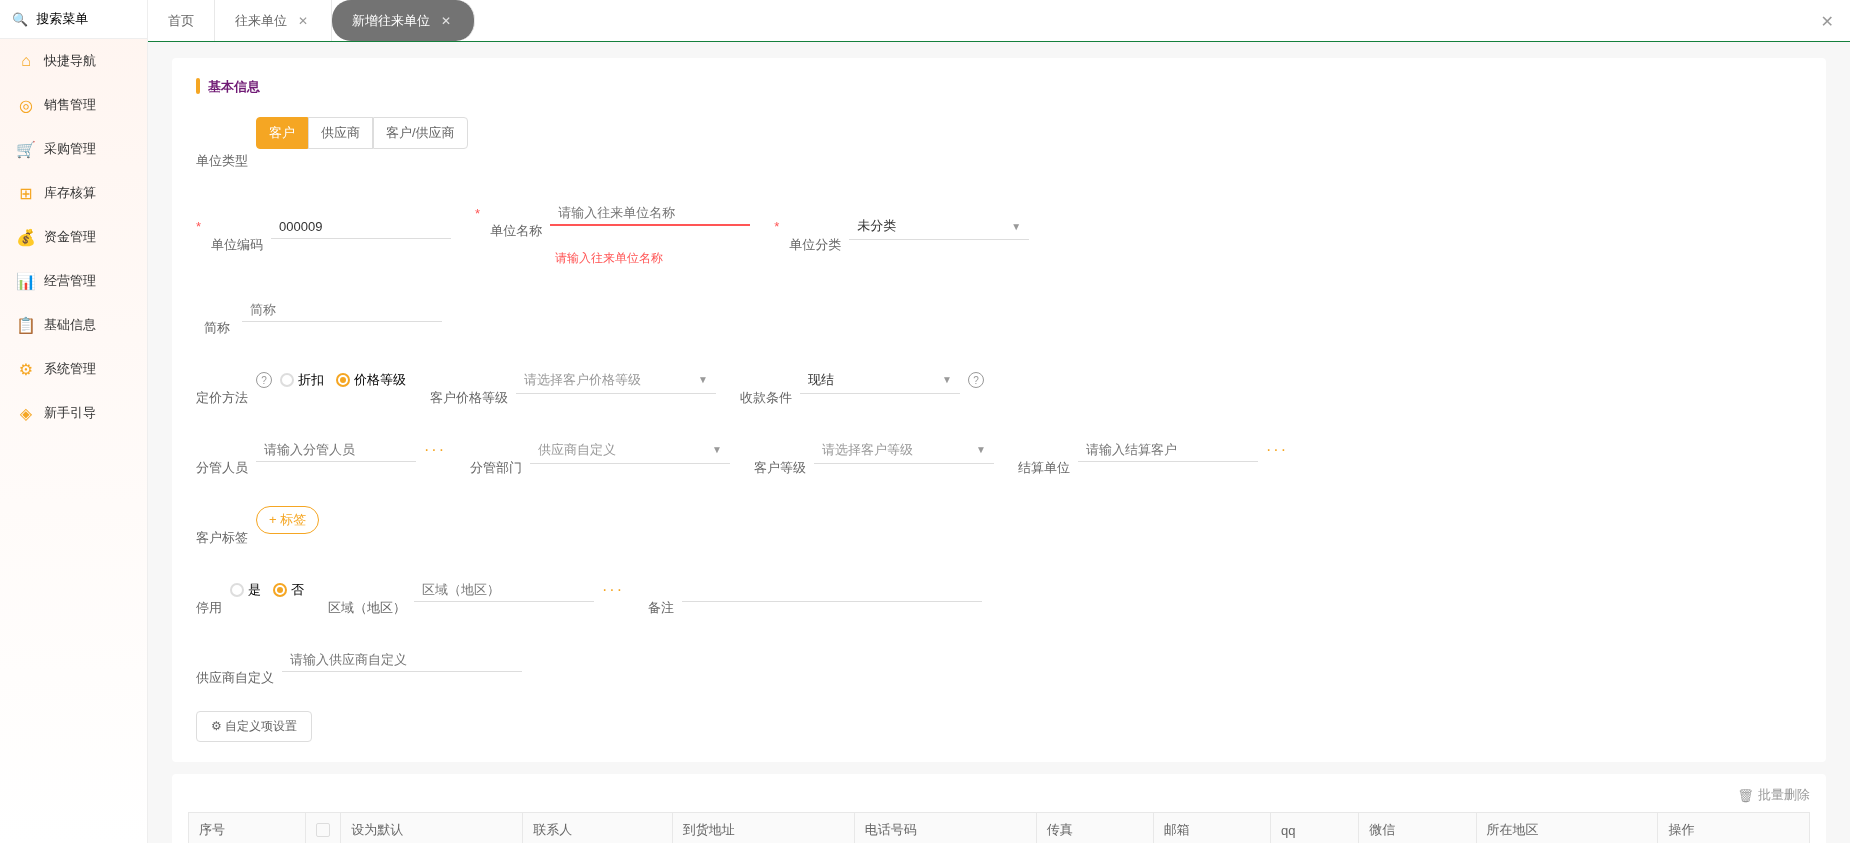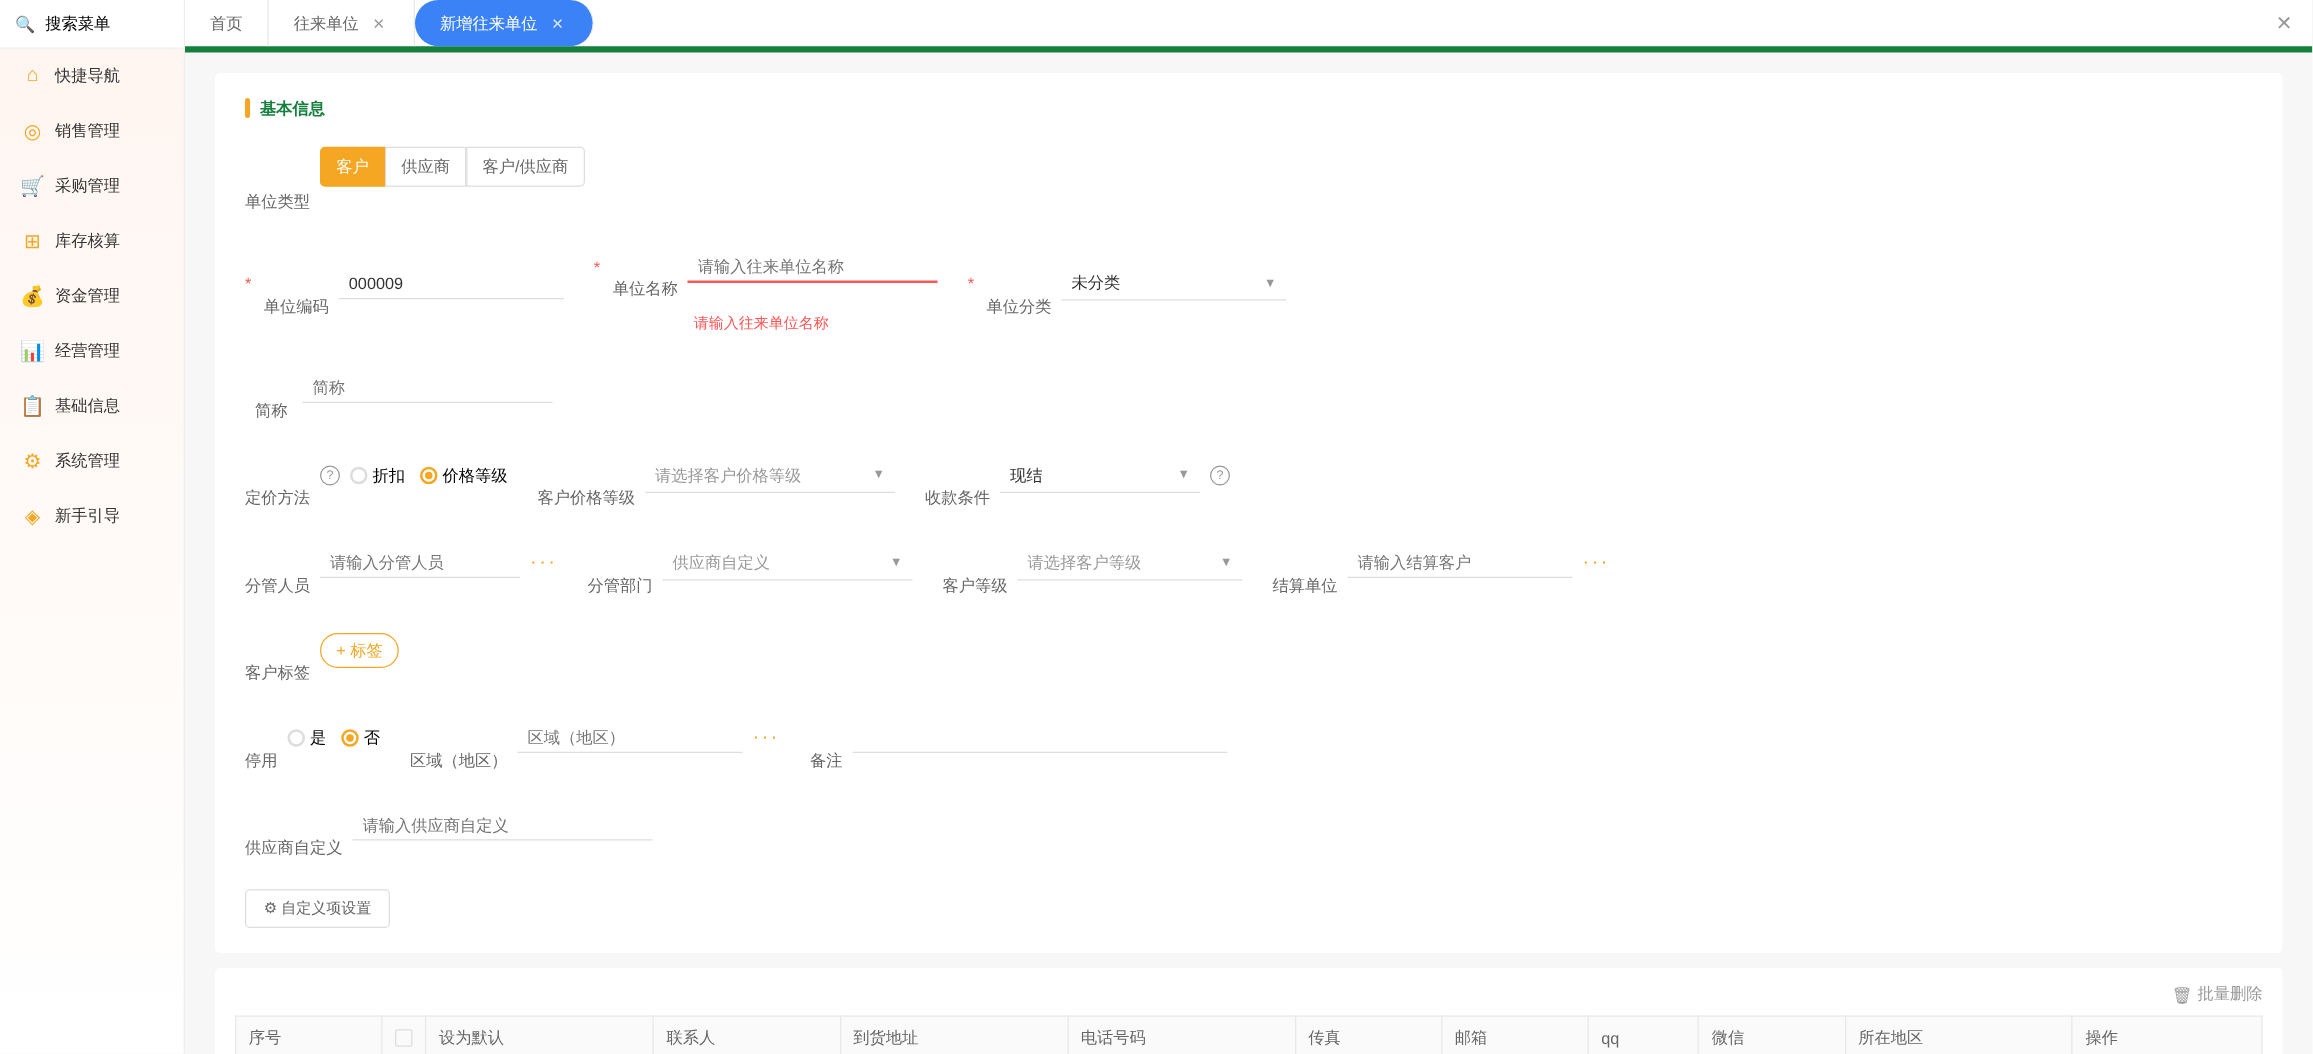--- a/index.html
+++ b/index.html
@@ -37,41 +37,41 @@
     .main {
       flex: 1;
       display: flex;
       flex-direction: column;
       overflow: hidden;
     }
 
     
     .tab-bar {
       background: #fff;
-      border-bottom: 5px solid #15803d;
+      border-bottom: 1px solid #15803d;
       display: flex;
       align-items: stretch;
       height: 42px;
       flex-shrink: 0;
       position: relative;
       text-align: right;
     }
     .tab {
       display: flex;
       align-items: center;
       padding: 0 20px;
       gap: 8px;
       cursor: pointer;
       color: #666;
       font-size: 14px;
       border-right: 1px solid #e8e8e8;
       white-space: nowrap;
     }
     .tab.active {
-      background: #3b82f6;
+      background: #737373;
       color: #fff;
       border-radius: 19px;
     }
     .tab-close {
       font-size: 12px;
       color: rgba(255,255,255,0.8);
       cursor: pointer;
       width: 16px;
       height: 16px;
       display: flex;
@@ -104,21 +104,21 @@
       border-radius: 4px;
       padding: 20px 24px;
       margin-bottom: 12px;
     }
     .section-title {
       display: flex;
       align-items: flex-start;
       gap: 8px;
       font-size: 14px;
       font-weight: bold;
-      color: #15803d;
+      color: #701a75;
       margin-bottom: 20px;
     }
     .section-icon {
       width: 4px;
       height: 16px;
       background: #f5a623;
       border-radius: 2px;
     }
 
     

